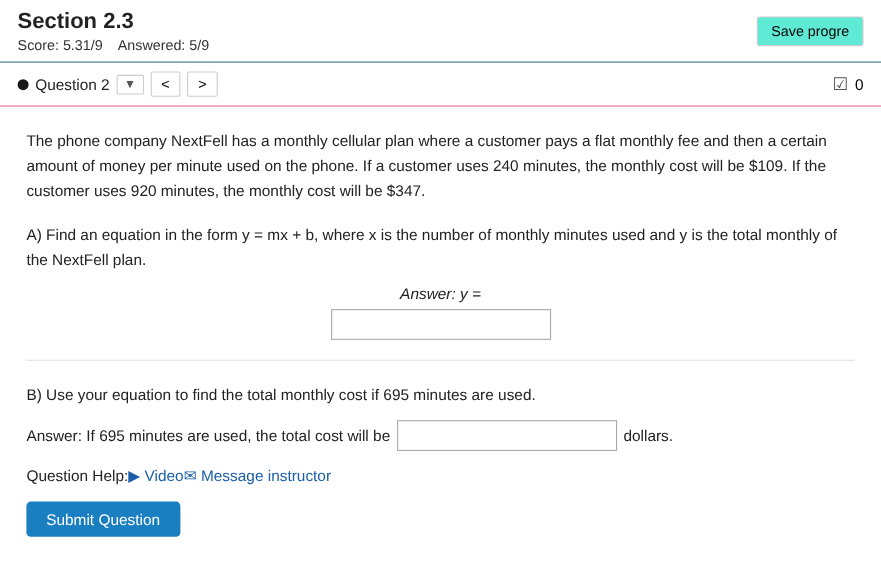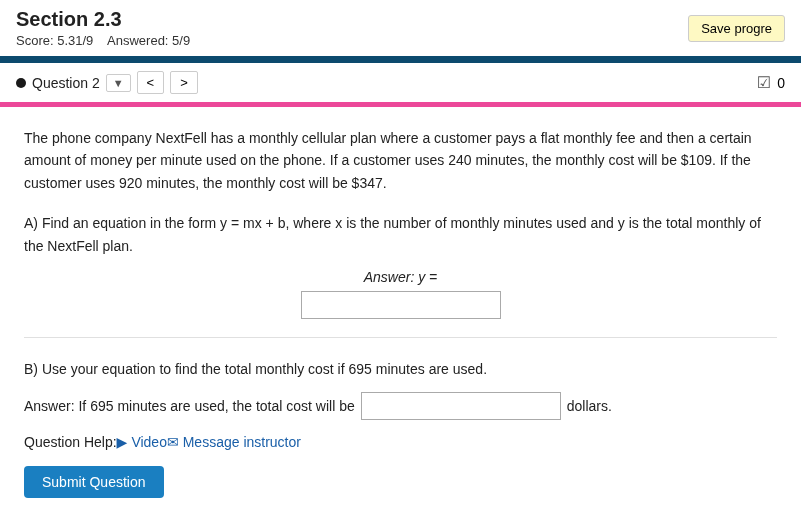--- a/index.html
+++ b/index.html
@@ -6,46 +6,46 @@
     body {
       font-family: Arial, sans-serif;
       font-size: 14px;
       background: #f0f0f0;
       width: 801px;
       min-height: 527px;
     }
     .header {
       background: #fff;
       padding: 8px 16px;
-      border-bottom: 7px solid #0c4a6e;
+      border-bottom: 1px solid #0c4a6e;
       display: flex;
       align-items: center;
       justify-content: space-between;
     }
     .header-left h1 {
       font-size: 20px;
       font-weight: bold;
       color: #222;
     }
     .header-left .score-line {
       font-size: 13px;
       color: #333;
       margin-top: 2px;
     }
     .save-btn {
-      background: #fef9c3;
+      background: #5eead4;
       border: 1px solid #ccc;
       padding: 5px 12px;
       font-size: 13px;
       cursor: pointer;
       border-radius: 3px;
     }
     .question-nav {
       background: #fff;
-      border-bottom: 5px solid #ec4899;
+      border-bottom: 1px solid #ec4899;
       padding: 8px 16px;
       display: flex;
       align-items: center;
       justify-content: space-between;
     }
     .question-nav-left {
       display: flex;
       align-items: center;
       gap: 6px;
     }

